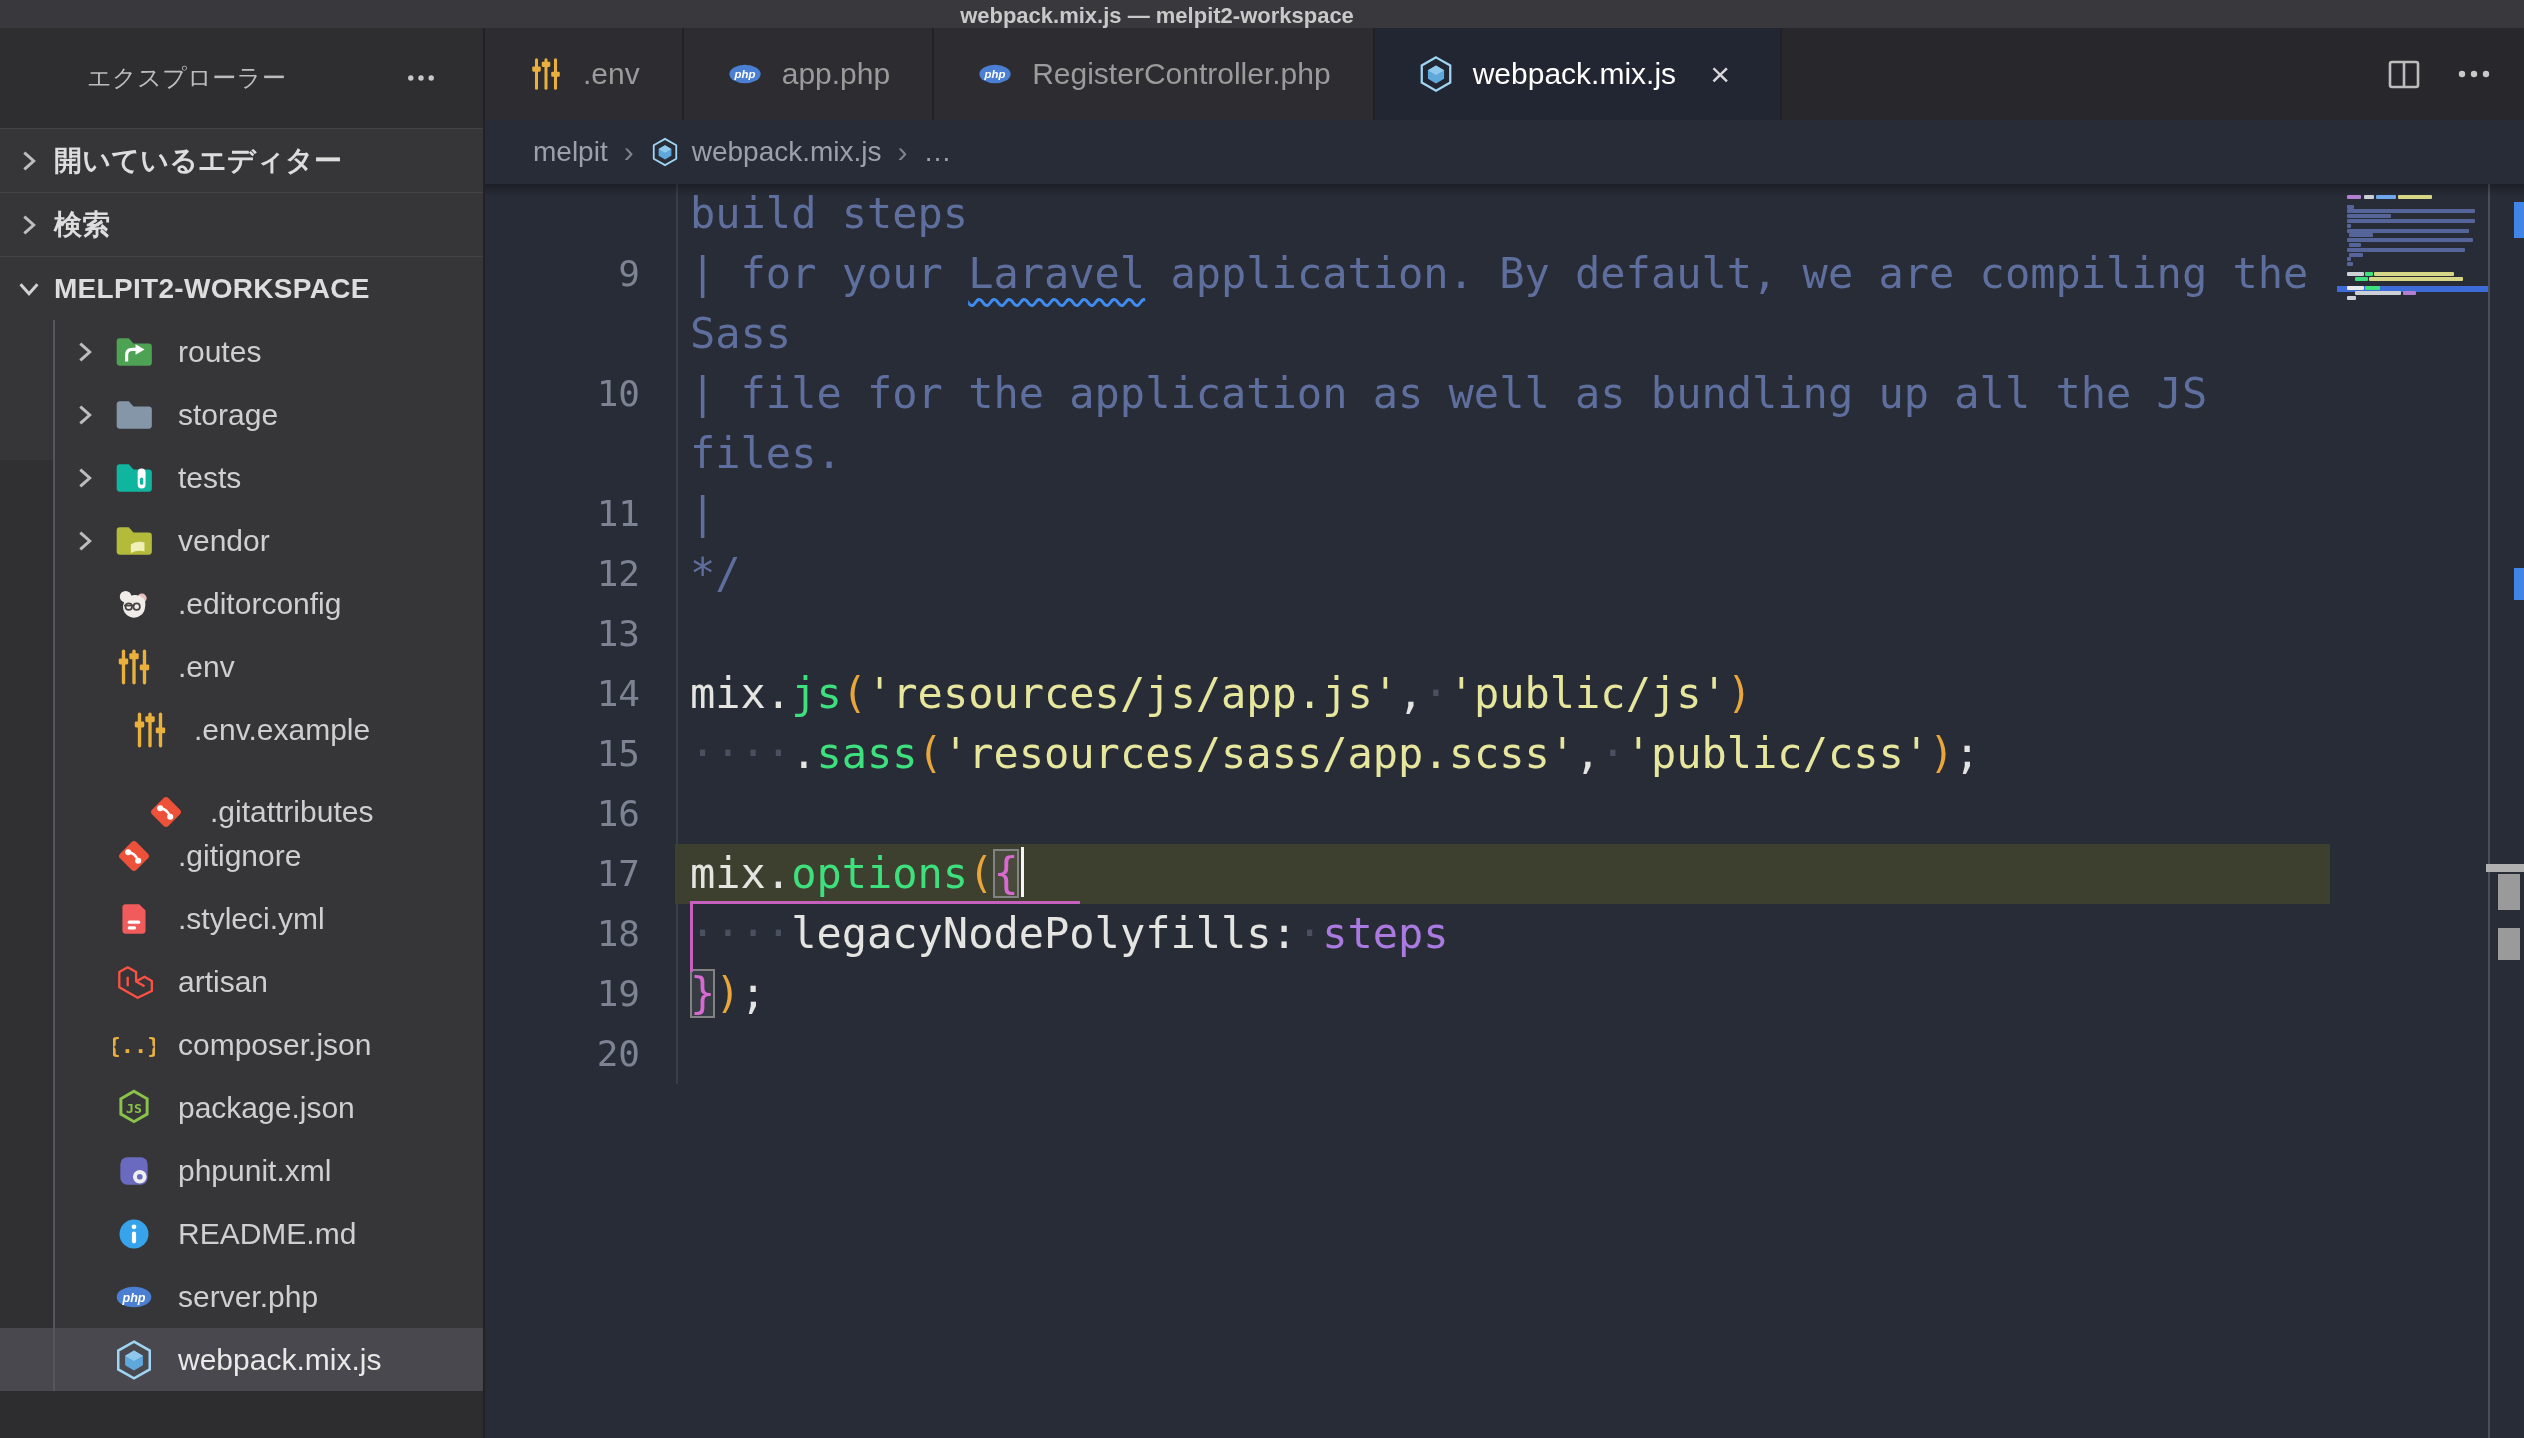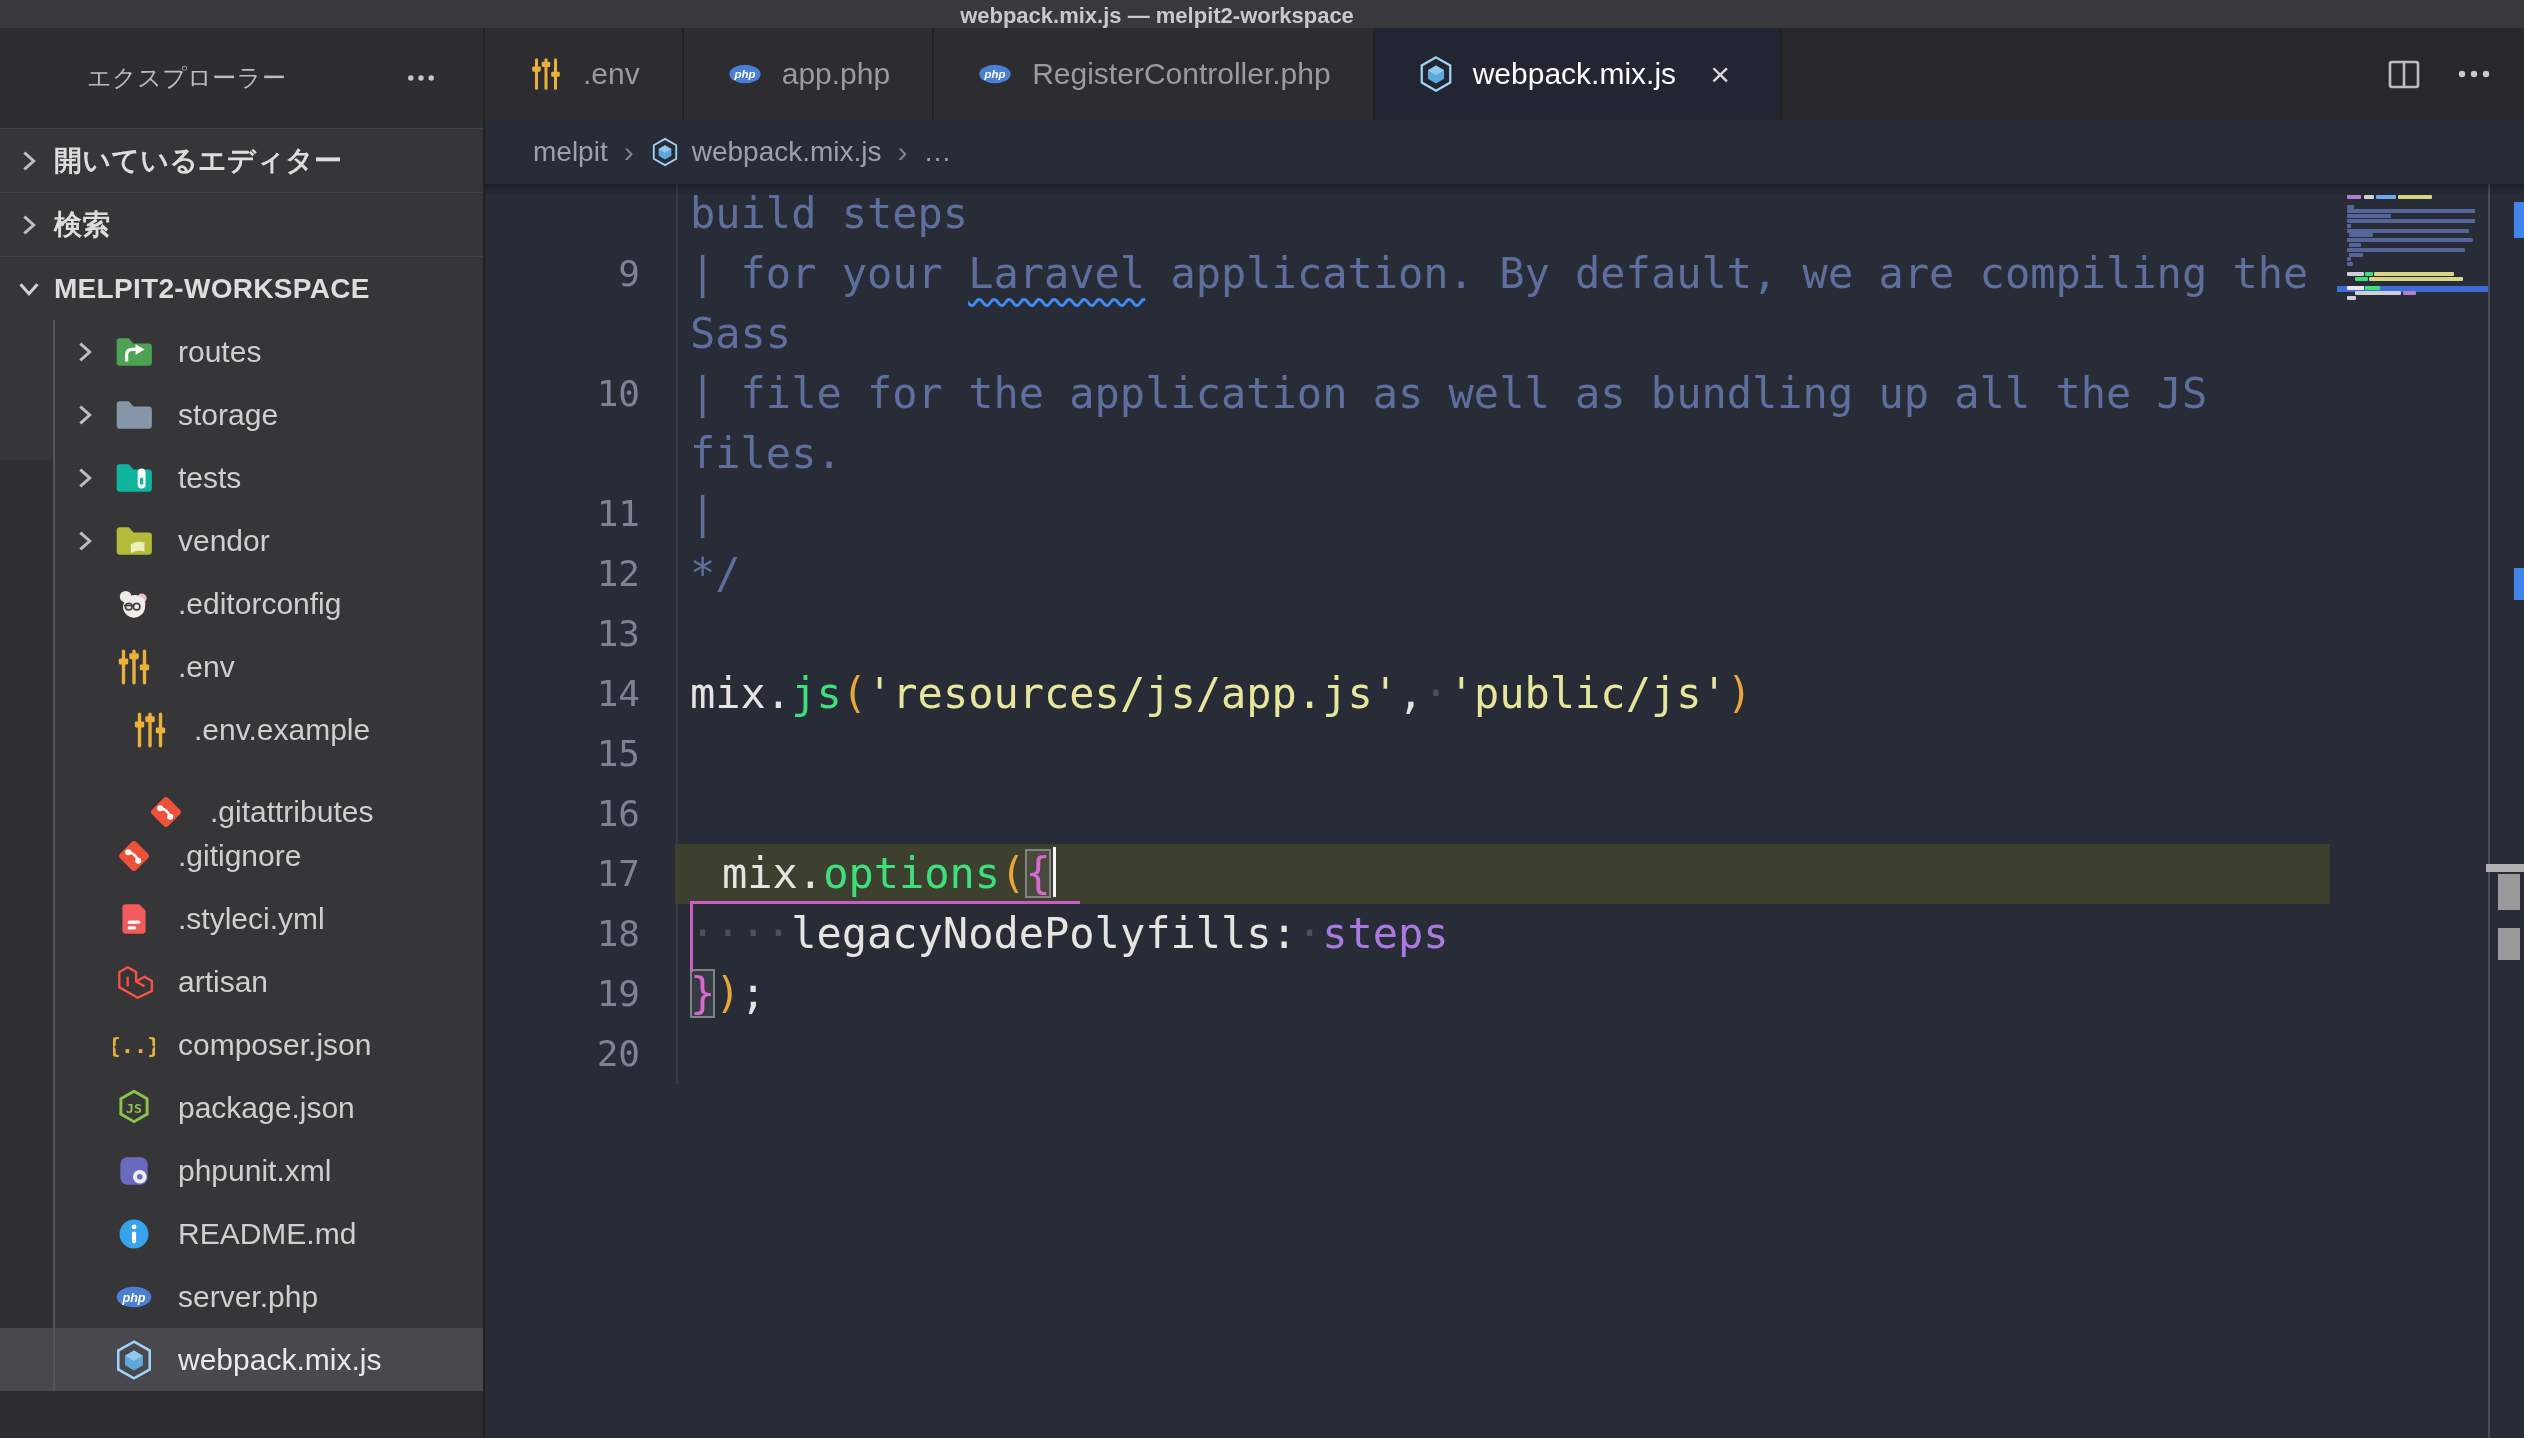--- a/index.html
+++ b/index.html
@@ -59,21 +59,21 @@
   .bc-sep{color:#7e838d;font-size:30px;margin:0 16px;}
   .bc-item .bc-icon{width:30px;height:30px;margin-right:12px;}
   .bc-item .bc-icon svg{width:30px;height:30px;}
 
   
   #code{position:absolute;left:485px;top:184px;width:1852px;height:1254px;background:var(--c-editor-bg);
     font-family:"DejaVu Sans Mono","Liberation Mono",monospace;}
   #top-shadow{position:absolute;left:485px;top:184px;width:2039px;height:12px;
     background:linear-gradient(rgba(0,0,0,0.30),rgba(0,0,0,0));pointer-events:none;z-index:5;}
   .crow{position:relative;display:flex;height:60px;line-height:60px;white-space:pre;}
-  .crow.active{background:linear-gradient(90deg,transparent 0 190px,var(--c-activeline) 190px 1845px,transparent 1845px);gap:32px;}
+  .crow.active{background:linear-gradient(90deg,transparent 0 190px,var(--c-activeline) 190px 1845px,transparent 1845px);}
   .crow .ln{flex:none;width:155px;text-align:right;color:#7d8393;font-size:36px;}
   .crow .ct{margin-left:50px;font-size:42px;letter-spacing:0;}
   .tk-c{color:var(--c-comment);}
   .tk-cs{color:var(--c-comment);text-decoration:underline wavy #3f8cf0;text-decoration-thickness:2.5px;text-underline-offset:10px;}
   .tk-w{color:var(--c-plain);}
   .tk-f{color:var(--c-func);}
   .tk-p{color:var(--c-paren);}
   .tk-s{color:var(--c-string);}
   .tk-k{color:var(--c-keyword);}
   .tk-d{color:var(--c-ws);}
@@ -378,21 +378,21 @@
     <div id="col-guide"></div>
   <div class="crow"><span class="ln"></span><span class="ct"><span class="tk-c">build steps</span></span></div>
       <div class="crow"><span class="ln">9</span><span class="ct"><span class="tk-c">| for your </span><span class="tk-cs">Laravel</span><span class="tk-c"> application. By default, we are compiling the</span></span></div>
       <div class="crow"><span class="ln"></span><span class="ct"><span class="tk-c">Sass</span></span></div>
       <div class="crow"><span class="ln">10</span><span class="ct"><span class="tk-c">| file for the application as well as bundling up all the JS</span></span></div>
       <div class="crow"><span class="ln"></span><span class="ct"><span class="tk-c">files.</span></span></div>
       <div class="crow"><span class="ln">11</span><span class="ct"><span class="tk-c">|</span></span></div>
       <div class="crow"><span class="ln">12</span><span class="ct"><span class="tk-c">*/</span></span></div>
       <div class="crow"><span class="ln">13</span><span class="ct"></span></div>
       <div class="crow"><span class="ln">14</span><span class="ct"><span class="tk-w">mix.</span><span class="tk-f">js</span><span class="tk-p">(</span><span class="tk-s">'resources/js/app.js'</span><span class="tk-w">,</span><span class="tk-d">·</span><span class="tk-s">'public/js'</span><span class="tk-p">)</span></span></div>
-      <div class="crow"><span class="ln">15</span></div>
+      <div class="crow"><span class="ln">15</span><span class="ct"><span class="tk-d">····</span><span class="tk-w">.</span><span class="tk-f">sass</span><span class="tk-p">(</span><span class="tk-s">'resources/sass/app.scss'</span><span class="tk-w">,</span><span class="tk-d">·</span><span class="tk-s">'public/css'</span><span class="tk-p">)</span><span class="tk-w">;</span></span></div>
       <div class="crow"><span class="ln">16</span><span class="ct"></span></div>
       <div class="crow active"><span class="ln">17</span><span class="ct"><span class="tk-w">mix.</span><span class="tk-f">options</span><span class="tk-p">(</span><span class="tk-bm">{</span><span class="cursor"></span></span></div>
       <div class="crow"><span class="ln">18</span><span class="ct"><span class="tk-d">····</span><span class="tk-w">legacyNodePolyfills:</span><span class="tk-d">·</span><span class="tk-k">steps</span></span></div>
       <div class="crow"><span class="ln">19</span><span class="ct"><span class="tk-bm">}</span><span class="tk-p">)</span><span class="tk-w">;</span></span></div>
       <div class="crow"><span class="ln">20</span><span class="ct"></span></div>
       <div id="bp-hline"></div>
       <div id="bp-vline"></div>
     </div>
   <div id="top-shadow"></div>
 

